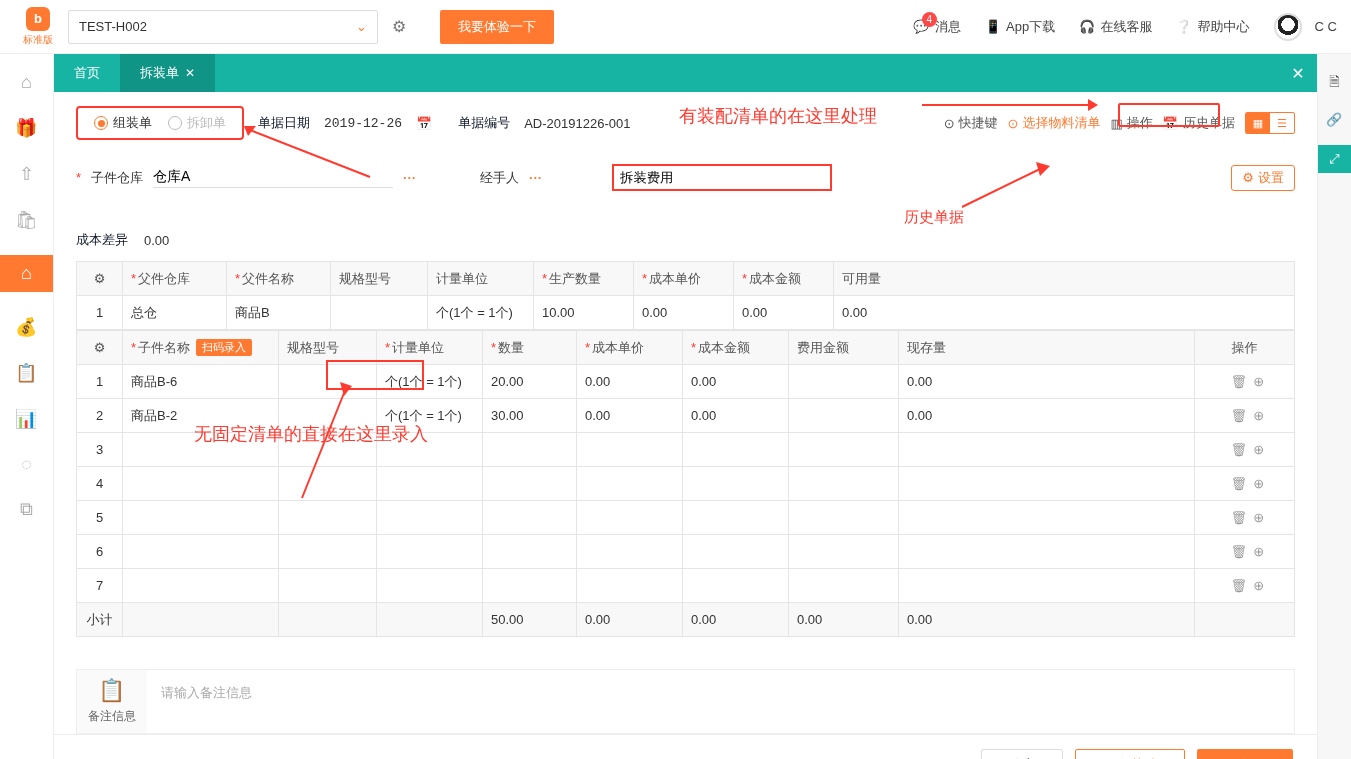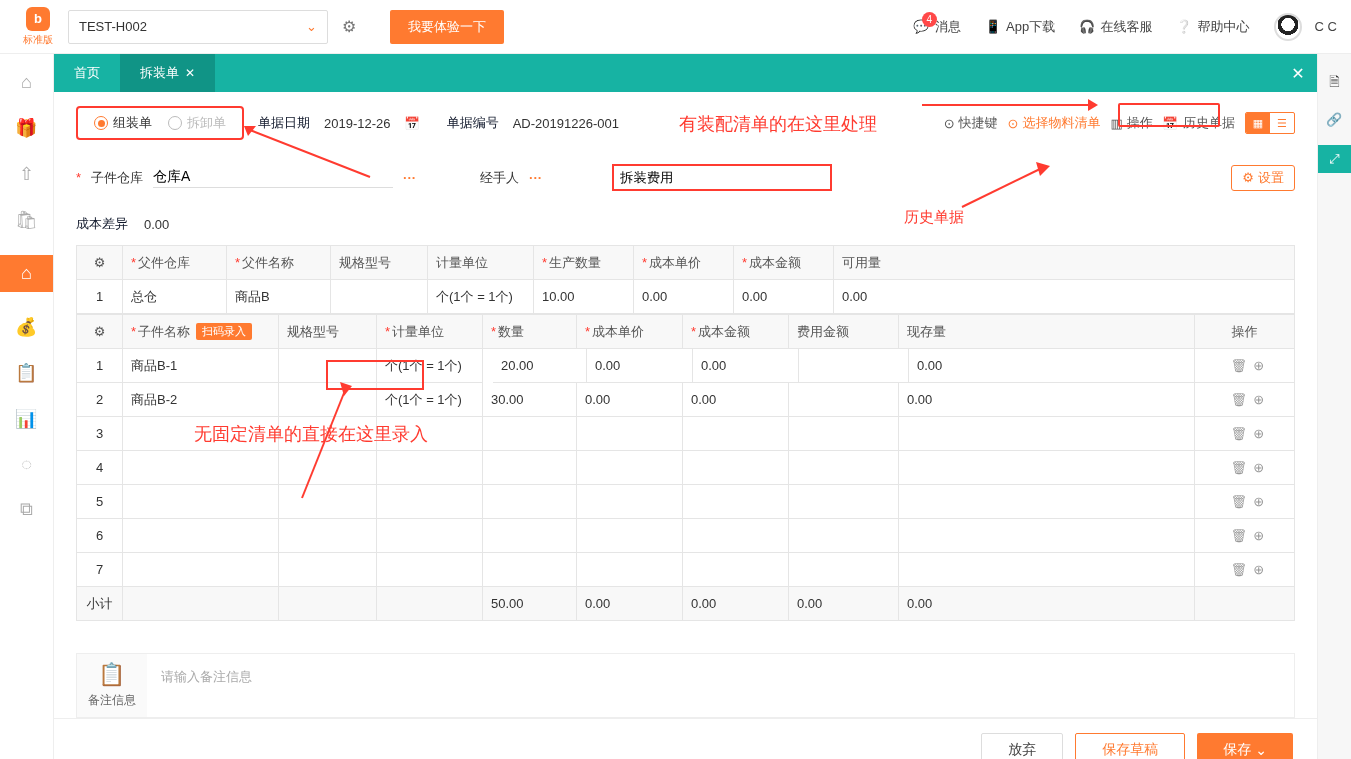--- a/index.html
+++ b/index.html
@@ -38,21 +38,21 @@
       align-items: center;
       justify-content: center;
       color: #fff;
       font-weight: bold;
     }
     .logo-sub {
       font-size: 10px;
       color: #ff7a30;
     }
     .account-select {
-      width: 260px;
+      width: 310px;
       height: 34px;
       border: 1px solid #ddd;
       border-radius: 2px;
       display: flex;
       align-items: center;
       justify-content: space-between;
       padding: 0 10px;
       margin-left: 6px;
     }
     .account-select .chev {
@@ -193,21 +193,21 @@
       border: 1px solid #ff7a30;
       display: flex; align-items: center; justify-content: center;
     }
     .radio-dot.on::after {
       content: ""; width: 7px; height: 7px; border-radius: 50%; background: #ff7a30;
     }
     .radio-dot.off { border-color: #bbb; }
     .radio .dim { color: #bbb; }
 
     .lbl { color: #0f172a; }
-    .date-val { color: #333; }
+    .date-val { color: #333; font-family: Liberation Mono, monospace; }
     .date-icon { color: #ff7a30; }
 
     .anno {
       color: #ff3b30;
       font-size: 18px;
       position: absolute;
     }
     .anno.small { font-size: 15px; }
     .arrow-svg { position: absolute; }
 
@@ -267,21 +267,21 @@
     .settings-btn {
       margin-left: auto;
       color: #ff7a30;
       border: 1px solid #ff7a30;
       padding: 3px 10px;
       border-radius: 3px;
       display: flex; align-items: center; gap: 4px;
     }
 
     .row3 {
-      margin-top: 24px;
+      margin-top: 40px;
       display: flex;
       align-items:center;
       gap: 16px;
     }
 
     
     .grid {
       margin-top: 12px;
       border-top: 1px solid #e5e5e5;
       border-left: 1px solid #e5e5e5;
@@ -490,21 +490,21 @@
           <span class="tb-link">📅 <span>历史单据</span></span>
           <span class="view-switch">
             <span class="on">▦</span>
             <span class="off">☰</span>
           </span>
         </div>
 
         <div class="red-box materials"></div>
       </div>
 
-      <span class="anno" style="top:20px; left:625px;">有装配清单的在这里处理</span>
+      <span class="anno" style="top:12px; left:625px;">有装配清单的在这里处理</span>
       <svg class="arrow-svg" style="top:4px; left:864px;" width="180" height="18">
         <line x1="4" y1="9" x2="170" y2="9" stroke="#ff3b30" stroke-width="2"></line>
         <polygon points="170,3 180,9 170,15" fill="#ff3b30"></polygon>
       </svg>
 
       <div class="row2">
         <div class="field">
           <span class="star">*</span>
           <span>子件仓库</span>
           <input class="w-240" value="仓库A" style="">
@@ -607,24 +607,24 @@
               <span>成本金额</span>
             </div>
           <div class="gc" style="width:110px;">费用金额</div>
           <div class="gc" style="flex:1;">现存量</div>
           <div class="gc c-ops">操作</div>
         </div>
 
         <div id="child-rows">
             <div class="gr">
               <div class="gc c-gear">1</div>
-              <div class="gc" style="width:156px;">商品B-1</div>
+              <div class="gc" style="width:156px;">商品B-6</div>
               <div class="gc" style="width:98px;"></div>
               <div class="gc" style="width:106px;">个(1个 = 1个)</div>
-              <div class="gc" style="width:94px;margin-left:10px;">20.00</div>
+              <div class="gc" style="width:94px;">20.00</div>
               <div class="gc" style="width:106px;">0.00</div>
               <div class="gc" style="width:106px;">0.00</div>
               <div class="gc" style="width:110px;"></div>
               <div class="gc" style="flex:1;">0.00</div>
               <div class="gc c-ops">
                 <span class="op-ico">🗑</span>
                 <span class="op-ico">⊕</span>
               </div>
             </div>
             <div class="gr">

